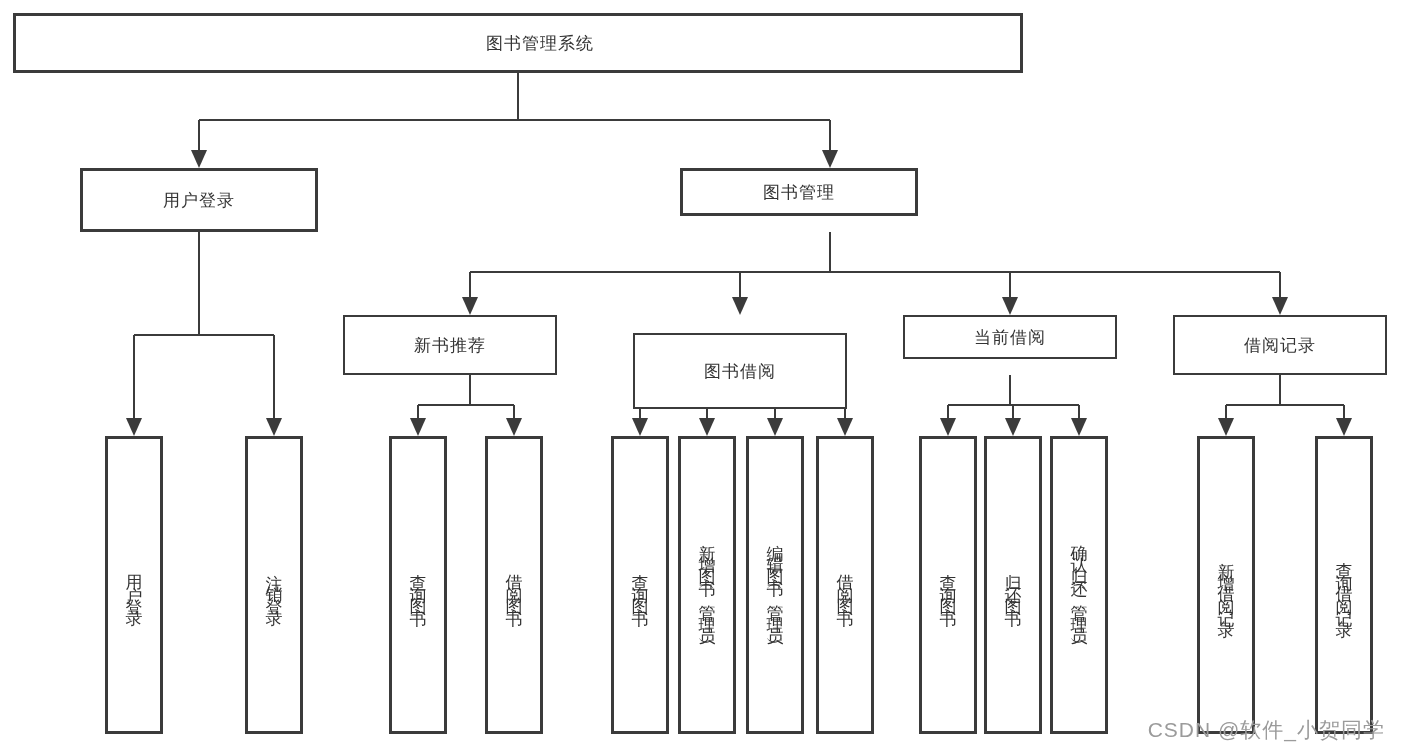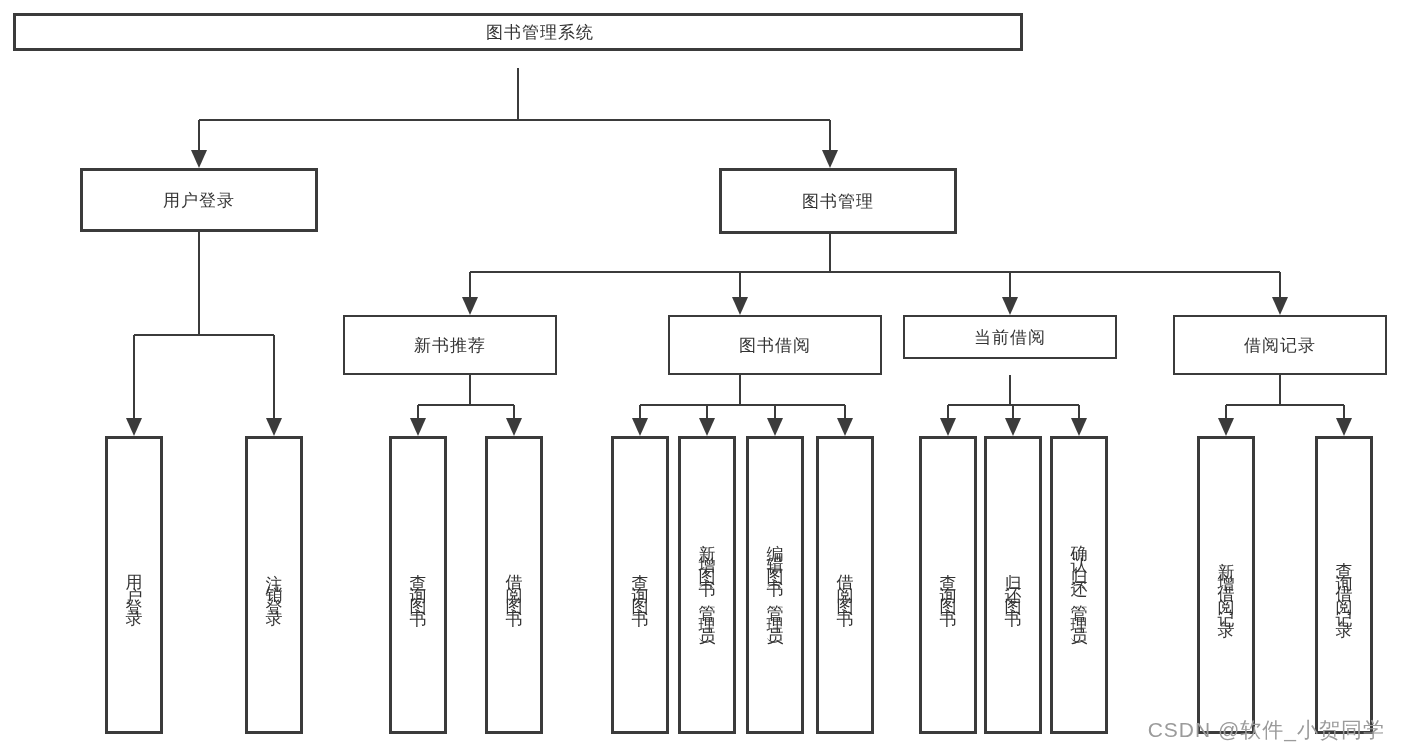--- a/index.html
+++ b/index.html
@@ -32,26 +32,26 @@
   .node.l3 { border-width: 2px; }
   .lbl { white-space: nowrap; letter-spacing: 1px; }
   .leaf .lbl {
     writing-mode: vertical-rl;
     text-orientation: mixed;
     letter-spacing: 12px;
     line-height: 1;
     white-space: normal;
   }
   
-  .n-root          { left: 13px;   top: 13px;  width: 1010px; height: 38px; padding-left: 44px; }
+  .n-root          { left: 13px;   top: 13px;  width: 1010px; height: 60px; padding-left: 44px; }
   .n-user-login    { left: 80px;   top: 168px; width: 238px;  height: 64px; }
-  .n-book-mgmt     { left: 719px;  top: 168px; width: 238px;  height: 66px; }
+  .n-book-mgmt     { left: 680px;  top: 168px; width: 238px;  height: 48px; }
   
   .n-new-book-rec  { left: 343px;  top: 315px; width: 214px;  height: 60px; }
-  .n-book-borrow   { left: 633px;  top: 315px; width: 214px;  height: 60px; margin-left: 35px; }
+  .n-book-borrow   { left: 633px;  top: 333px; width: 214px;  height: 76px; }
   .n-cur-borrow    { left: 903px;  top: 315px; width: 214px;  height: 44px; }
   .n-borrow-rec    { left: 1173px; top: 315px; width: 214px;  height: 60px; }
   
   .leaf { top: 436px; width: 58px; height: 298px; }
   .n-leaf-login        { left: 105px; }
   .n-leaf-logout       { left: 245px; }
   .n-leaf-query1       { left: 389px; }
   .n-leaf-borrow1      { left: 485px; }
   .n-leaf-query2       { left: 611px; }
   .n-leaf-add-book     { left: 678px; }

